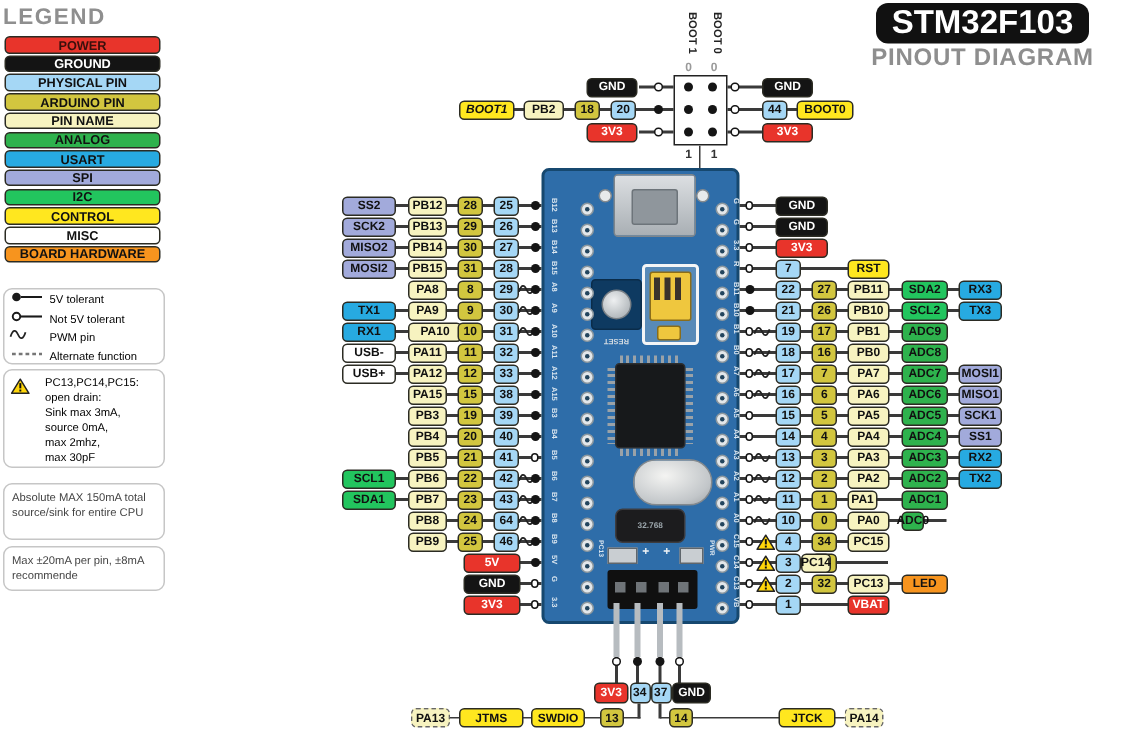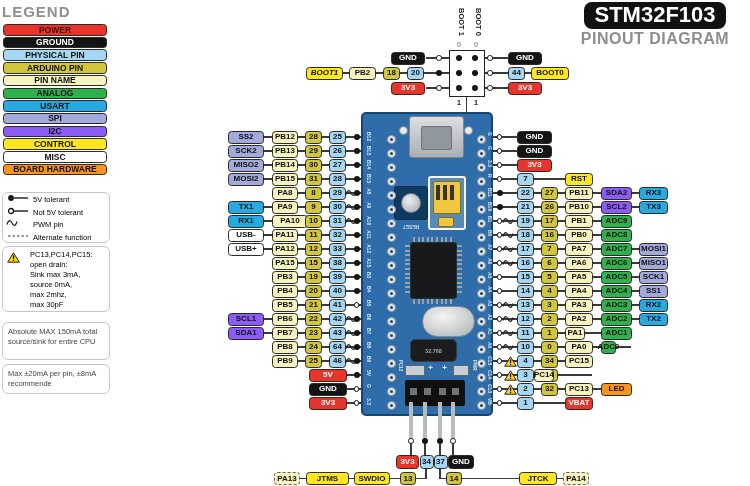--- a/index.html
+++ b/index.html
@@ -10,21 +10,21 @@
        color:#111;white-space:nowrap;line-height:1}
   .box.dashed{border-style:dashed;border-color:#666}
   .t-power{background:#E8342B;color:#fff}
   .t-ground{background:#141414;color:#fff}
   .t-physical{background:#A5D7F5}
   .t-arduino{background:#D2C63F}
   .t-pinname{background:#F7F3C0}
   .t-analog{background:#2EB24D}
   .t-usart{background:#27AAE1}
   .t-spi{background:#A2AADB}
-  .t-i2c{background:#8b5cf6}
+  .t-i2c{background:#22c55e}
   .t-control{background:#FFE71F}
   .t-misc{background:#FFFFFF}
   .t-hardware{background:#F7941E}
   .legend-swatch{font-size:8.5px}
   .legend-swatch.t-power{color:#3a100c}
   .hline,.vline{position:absolute;background:#3a3a3a}
   .dot{position:absolute;border-radius:50%}
   .dot-filled{width:6px;height:6px;background:#151515}
   .dot-hollow{width:5.6px;height:5.6px;background:#fff;border:1.3px solid #151515;box-sizing:border-box}
   .silk{position:absolute;writing-mode:vertical-rl;font-size:5px;font-weight:bold;color:#D9E5EF;line-height:1}

